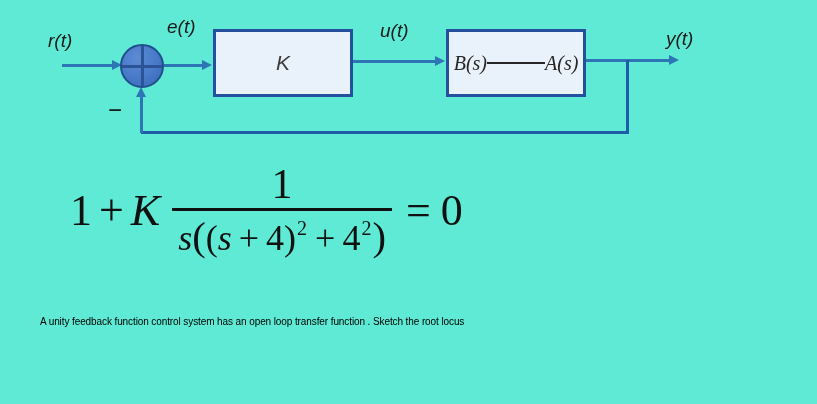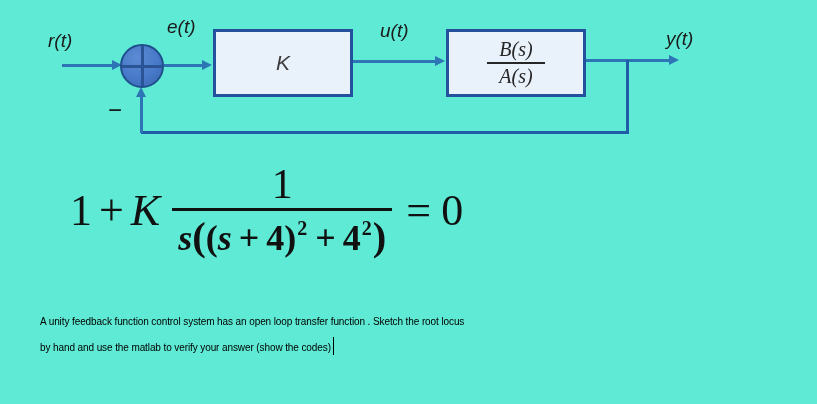--- a/index.html
+++ b/index.html
@@ -28,21 +28,21 @@
        border:2px solid var(--junction_border);box-sizing:border-box;overflow:hidden;}
   .cross-h{position:absolute;left:0;right:0;top:50%;margin-top:-1.5px;height:3px;background:#2B5496;}
   .cross-v{position:absolute;top:0;bottom:0;left:50%;margin-left:-1.5px;width:3px;background:#2B5496;}
 
   .block{position:absolute;top:29px;height:68px;width:140px;box-sizing:border-box;
          border:3px solid var(--block_border);background:var(--block_fill);
          display:flex;align-items:center;justify-content:center;}
   .block-gain{left:213px;}
   .block-plant{left:446px;}
   .gain-label{font-style:italic;font-size:21px;color:#3d3d3d;}
-  .frac-sm{display:flex;flex-direction:column;align-items:center;
+  .frac-sm{display:flex;flex-direction:row;align-items:center;
            font-family:"Liberation Serif",serif;font-style:italic;font-size:20px;
            color:#262626;line-height:1.05;}
   .frac-sm .bar-sm{width:58px;height:2px;background:#262626;margin:2px 0;}
 
   .hline{position:absolute;height:3px;background:var(--line_blue);}
   .vline{position:absolute;width:3px;background:var(--line_blue);}
   .fb{background:var(--feedback_blue);}
   .ar{position:absolute;width:0;height:0;}
   .ar-right{border-top:5.5px solid transparent;border-bottom:5.5px solid transparent;
             border-left:10px solid var(--line_blue);}
@@ -59,21 +59,21 @@
 
   
   .equation{position:absolute;left:70px;top:163px;display:flex;align-items:center;
             font-family:"Liberation Serif",serif;color:#111;}
   .eq-main{font-size:44px;line-height:1;}
   .eq-plus{margin:0 7px;}
   .eq-gain{font-style:italic;margin-right:12px;}
   .frac{display:flex;flex-direction:column;align-items:center;}
   .eq-num{font-size:42px;line-height:1;padding-bottom:3px;}
   .eq-bar{align-self:stretch;height:2.5px;background:#111;}
-  .eq-den{font-size:36px;line-height:1.1;padding:4px 6px 0;white-space:nowrap;font-weight:bold;}
+  .eq-den{font-size:36px;line-height:1.1;padding:4px 6px 0;white-space:nowrap;}
   .eq-den .it{font-style:italic;}
   .eq-den .plus{margin:0 7px;}
   .paren-big{font-size:1.13em;}
   .sup{font-size:20px;position:relative;top:-15px;margin:0 1px;}
   .eq-eq{margin:0 10px 0 14px;}
 
   
   .problem{position:absolute;left:40px;top:309px;width:765px;font-size:10px;
            line-height:26px;color:#000;letter-spacing:-0.1px;}
   .caret{display:inline-block;width:1.5px;height:18px;background:#000;
@@ -130,16 +130,15 @@
       <span class="eq-num">1</span>
       <span class="eq-bar"></span>
       <span class="eq-den"><span class="it">s</span><span class="paren-big">(</span><span>(</span><span class="it">s</span><span class="plus">+</span><span>4</span><span>)</span><span class="sup">2</span><span class="plus">+</span><span>4</span><span class="sup">2</span><span class="paren-big">)</span></span>
     </div>
     <span class="eq-main eq-eq">=</span>
     <span class="eq-main">0</span>
   </div>
 
   <div class="problem">
     <div><span>A unity feedback function control system has an open loop transfer function . Sketch the root locus</span></div>
-    <div><span>by hand and use the matlab to verify your answer (show the codes)</span><span class="caret"></span></div>
   </div>
 
 </div>
 
 </body></html>

